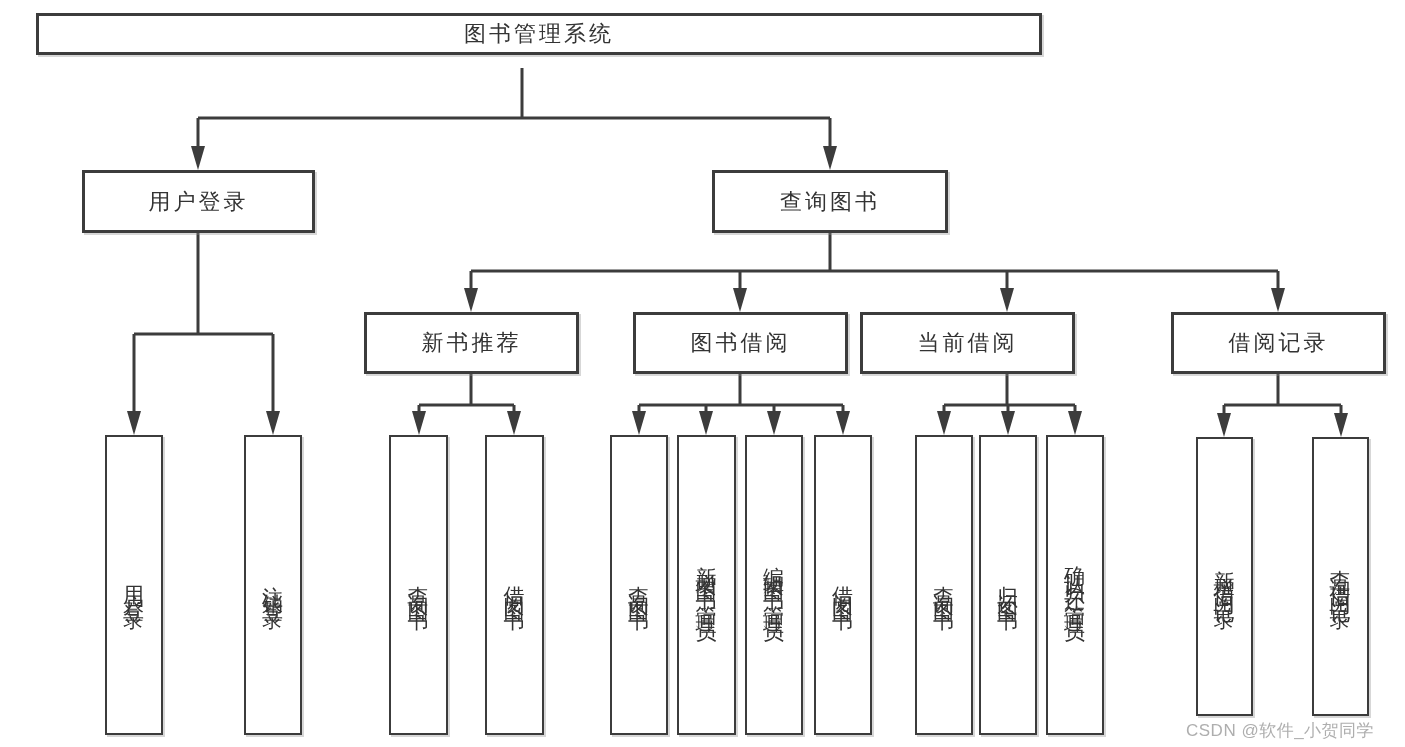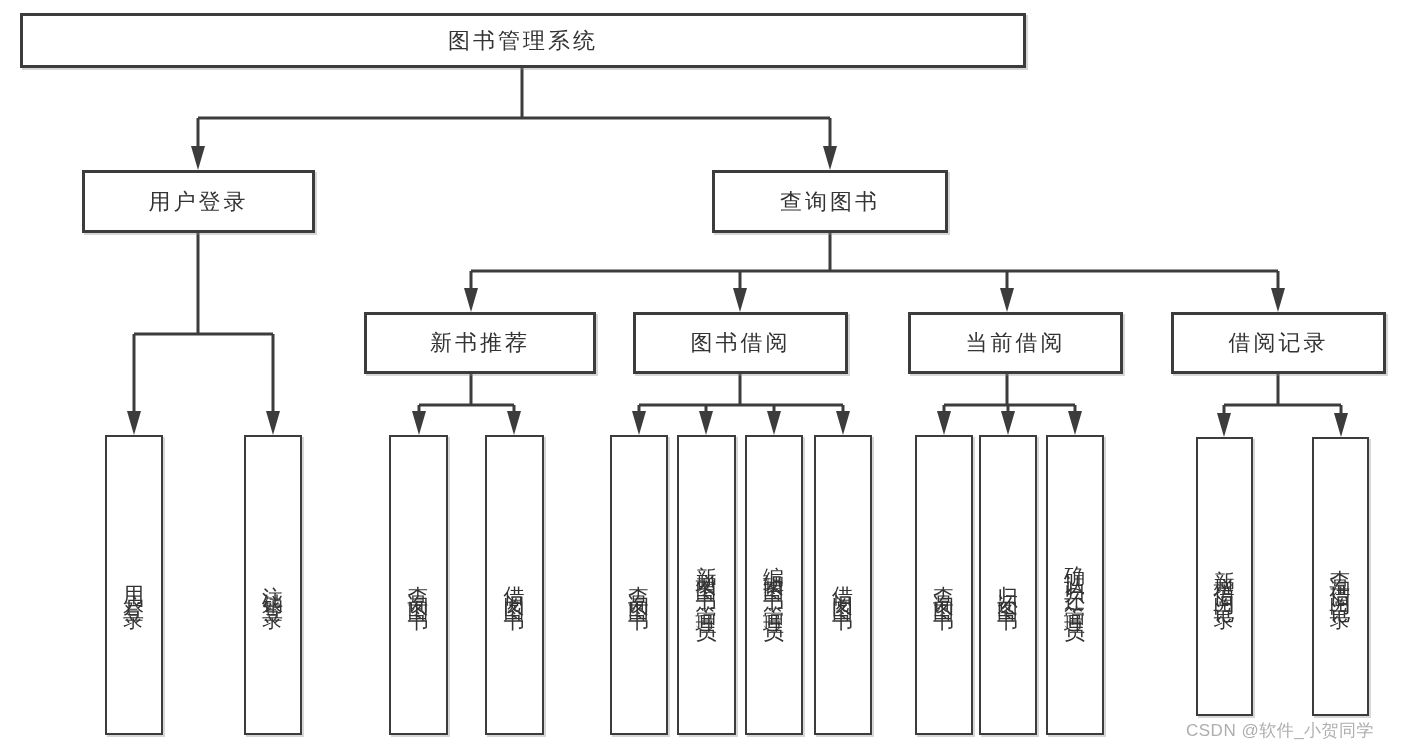--- a/index.html
+++ b/index.html
@@ -86,38 +86,38 @@
       <polygon points="767,411 781,411 774,435"></polygon>
       <polygon points="836,411 850,411 843,435"></polygon>
       <polygon points="937,411 951,411 944,435"></polygon>
       <polygon points="1001,411 1015,411 1008,435"></polygon>
       <polygon points="1068,411 1082,411 1075,435"></polygon>
       <polygon points="1217,413 1231,413 1224,437"></polygon>
       <polygon points="1334,413 1348,413 1341,437"></polygon>
     </g>
   </svg>
 
-  <div class="box" style="left:20px;top:13px;width:1006px;height:55px">
+  <div class="box" style="left:36px;top:13px;width:1006px;height:42px">
     <span class="hlabel">图书管理系统</span>
   </div>
 
   <div class="box" style="left:82px;top:170px;width:233px;height:63px">
     <span class="hlabel">用户登录</span>
   </div>
   <div class="box" style="left:712px;top:170px;width:236px;height:63px">
     <span class="hlabel">查询图书</span>
   </div>
 
-  <div class="box" style="left:364px;top:312px;width:232px;height:62px">
+  <div class="box" style="left:364px;top:312px;width:215px;height:62px">
     <span class="hlabel">新书推荐</span>
   </div>
   <div class="box" style="left:633px;top:312px;width:215px;height:62px">
     <span class="hlabel">图书借阅</span>
   </div>
-  <div class="box" style="left:908px;top:312px;width:215px;height:62px">
+  <div class="box" style="left:860px;top:312px;width:215px;height:62px">
     <span class="hlabel">当前借阅</span>
   </div>
   <div class="box" style="left:1171px;top:312px;width:215px;height:62px">
     <span class="hlabel">借阅记录</span>
   </div>
 
   <div class="box leaf" style="left:105px;top:435px;width:58px;height:300px">
     <span class="vlabel">用户登录</span>
   </div>
   <div class="box leaf" style="left:244px;top:435px;width:58px;height:300px">

